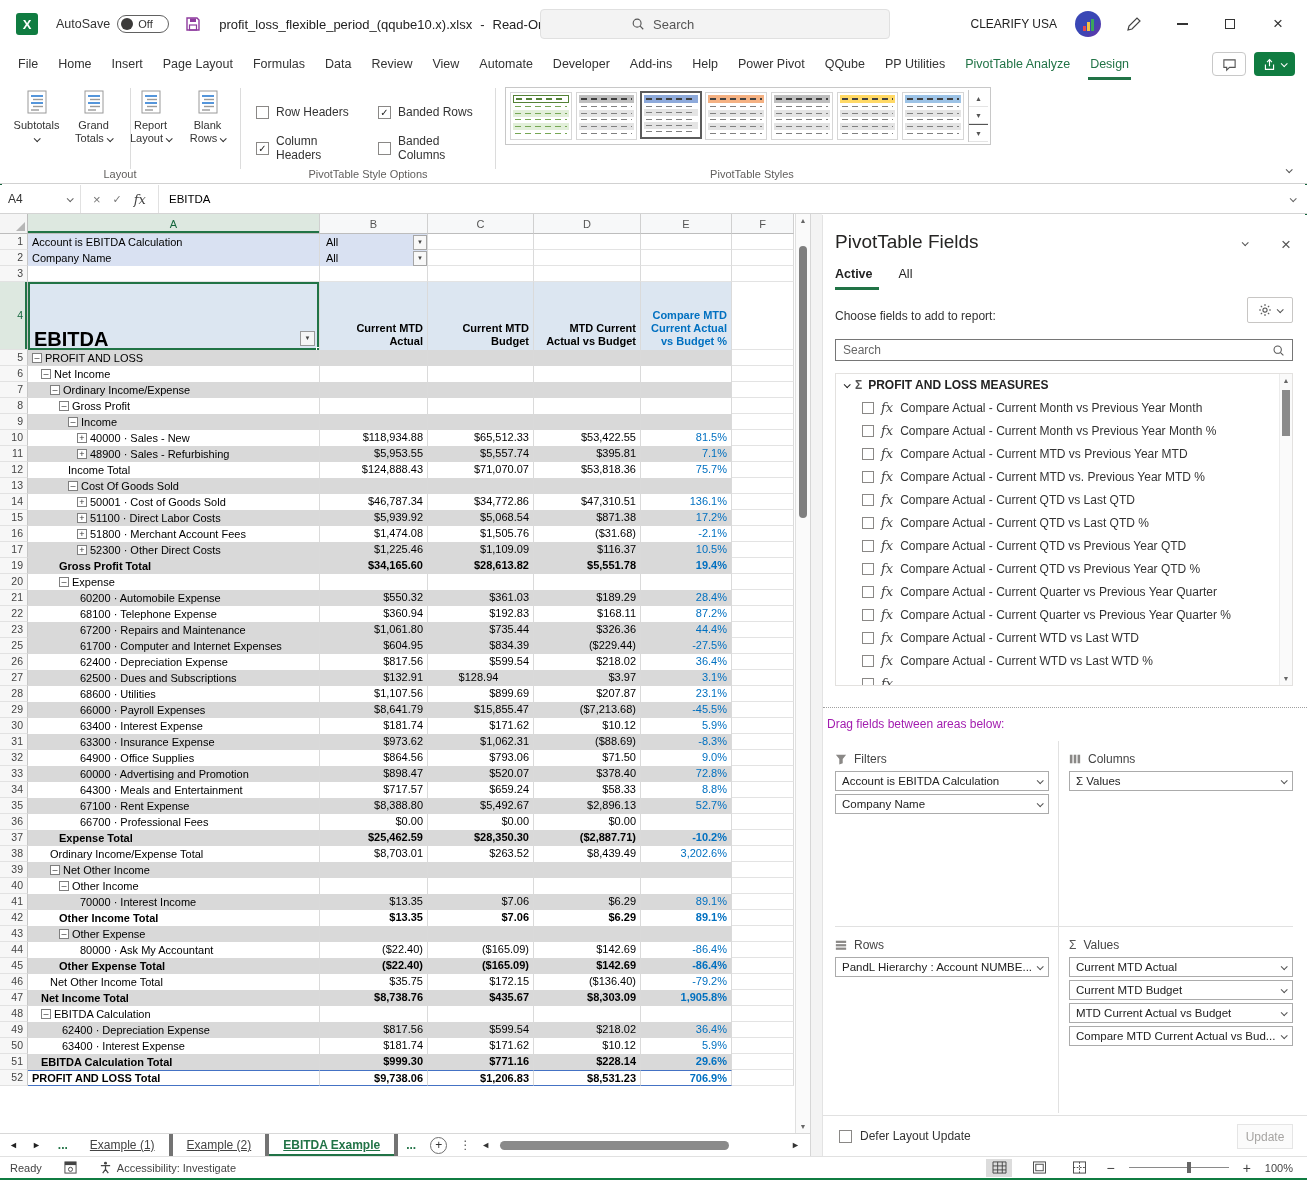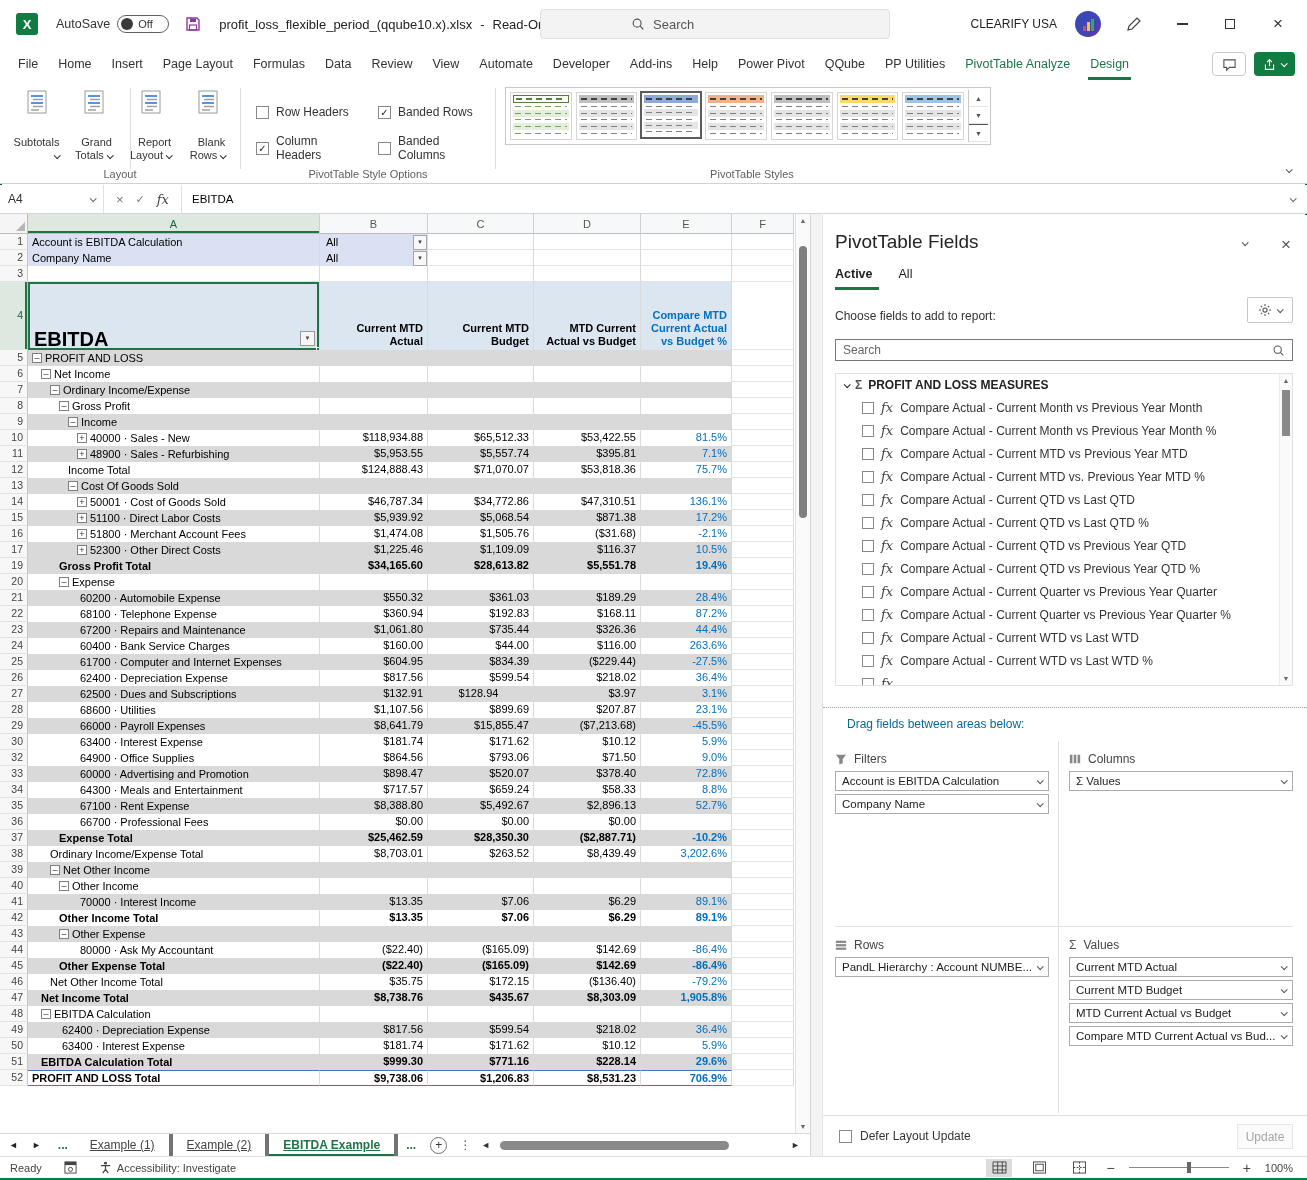--- a/index.html
+++ b/index.html
@@ -35,41 +35,41 @@
   .comment-btn { width:34px; height:24px; border:1px solid #C8C8C8; border-radius:4px; display:flex; align-items:center; justify-content:center; background:#fff; }
   .share-btn { height:24px; border-radius:4px; background:#107C41; color:#fff; display:flex; align-items:center; gap:5px; padding:0 9px; font-size:12px; }
 
   
   .ribbon { position:absolute; left:0; top:80px; width:1307px; height:104px; background:#fff; border-bottom:1px solid #D1D1D1; }
   .rgroup { position:absolute; top:0; height:103px; }
   .glabel { position:absolute; bottom:3px; left:0; right:0; text-align:center; font-size:11px; color:#605E5C; }
   .gsep { position:absolute; top:8px; bottom:14px; width:1px; background:#DCDCDC; }
   .layout-btns { display:flex; padding:6px 6px 0 10px; gap:4px; }
   .bigbtn { width:54px; display:flex; flex-direction:column; align-items:center; padding-top:3px; font-size:11px; color:#333; text-align:center; line-height:13px; }
-  .bigbtn .lbl { margin-top:21px;text-align:right; }
+  .bigbtn .lbl { margin-top:4px; }
   .chv { display:inline-block; width:5px; height:5px; border-right:1.3px solid currentColor; border-bottom:1.3px solid currentColor; transform:rotate(45deg) translateY(-1px); }
   .opts { display:grid; grid-template-rows:repeat(2,1fr); grid-auto-flow:column; column-gap:18px; row-gap:0; padding:14px 10px 0 14px; height:86px; }
   .opt { display:flex; align-items:center; gap:7px; font-size:12px; color:#333; }
   .cb { width:13px; height:13px; border:1px solid #8A8886; background:#fff; font-size:10px; line-height:11px; text-align:center; color:#222; flex:none; }
   .gallery { position:absolute; left:8px; top:7px; width:486px; height:58px; border:1px solid #C8C8C8; background:#fff; display:flex; padding:2px; }
   .thumb { width:62px; height:48px; background:#fff; border:1px solid #D6D6D6; margin:2px; display:flex; flex-direction:column; padding:2px; }
   .thumb.sel { border:2px solid #5C5C5C; margin:1px; }
   .thumb .th { height:8px; background-image:repeating-linear-gradient(90deg,#3F3F3F 0 6px,transparent 6px 10px); background-size:calc(100% - 4px) 2px; background-repeat:no-repeat; background-position:2px center; }
   .thumb .tr { flex:1; background-image:repeating-linear-gradient(90deg,#808080 0 6px,transparent 6px 10px); background-size:calc(100% - 4px) 1px; background-repeat:no-repeat; background-position:2px center; }
   .thumb .tr:nth-child(odd) { background-color:#E4E4E4; }
   .thumb.g0 .th { background-color:#fff; border:1px solid #538135; background-image:repeating-linear-gradient(90deg,#538135 0 6px,transparent 6px 10px); }
   .thumb.g0 .tr:nth-child(odd) { background-color:#E2EFDA; }
   .thumb.g0 .tr { background-image:repeating-linear-gradient(90deg,#77A755 0 6px,transparent 6px 10px); }
   .gal-scroll { width:20px; border-left:1px solid #C8C8C8; margin-left:2px; display:flex; flex-direction:column; }
   .gal-scroll span { flex:1; display:flex; align-items:center; justify-content:center; font-size:7px; color:#555; border-bottom:1px solid #E4E4E4; }
   .rib-collapse { position:absolute; right:16px; bottom:10px; color:#555; }
 
   
   .fbar { position:absolute; left:0; top:185px; width:1307px; height:29px; background:#fff; border-bottom:1px solid #D4D4D4; display:flex; align-items:stretch; font-size:12px; color:#333; }
-  .namebox { width:104px; display:flex; align-items:center; justify-content:space-between; padding:12px 8px; border-right:1px solid #E1E1E1; }
+  .namebox { width:81px; display:flex; align-items:center; justify-content:space-between; padding:12px 8px; border-right:1px solid #E1E1E1; }
   .fbtns { display:flex; align-items:center; gap:12px; padding:0 12px; border-right:1px solid #E1E1E1; color:#777; }
   .fx { font-family:"DejaVu Serif", serif; font-style:italic; font-size:13px; color:#444; }
   .fvalue { flex:1; display:flex; align-items:center; padding-left:10px; font-size:11.5px; color:#000; }
   .fchev { display:flex; align-items:center; padding-right:12px; color:#666; }
 
   
   .sheet { position:absolute; left:0; top:214px; width:795px; height:919px; background:#fff; overflow:hidden; }
   .colhdrs { display:flex; height:20px; }
   .corner { width:28px; background:#F5F5F5; border-right:1px solid #BDBDBD; border-bottom:1px solid #BDBDBD; position:relative; }
   .corner::after { content:""; position:absolute; right:2px; bottom:2px; width:0; height:0; border-left:9px solid transparent; border-bottom:9px solid #B6B6B6; }
@@ -140,21 +140,21 @@
   .fsearch { position:absolute; left:12px; right:14px; top:124px; height:22px; border:1px solid #767676; display:flex; align-items:center; padding:0 7px; color:#666; font-size:12px; }
   .fsearch .mag { margin-left:auto; display:flex; }
   .flist { position:absolute; left:12px; right:14px; top:158px; height:313px; border:1px solid #E3E1DF; overflow:hidden; }
   .fl-head { display:flex; align-items:center; height:22px; padding-left:6px; gap:6px; font-weight:bold; color:#222; font-size:12px; }
   .fl-item { display:flex; align-items:center; height:23px; padding-left:26px; gap:7px; color:#333; font-size:12px; white-space:nowrap; }
   .fl-item .cbx { width:12px; height:12px; border:1px solid #8A8886; background:#fff; flex:none; }
   .fl-scroll { position:absolute; right:0; top:0; bottom:0; width:13px; border-left:1px solid #ECECEC; background:#FAFAFA; }
   .fl-scroll .arr { position:absolute; left:0; width:100%; text-align:center; font-size:7px; color:#666; }
   .fl-thumb { position:absolute; left:2px; width:8px; top:16px; height:46px; background:#8A8A8A; }
   .dotted { position:absolute; left:0; right:0; top:492px; border-top:1px dotted #A0A0A0; }
-  .draglbl { position:absolute; left:24px; top:502px; font-size:12px; color:#0369a1; }
+  .draglbl { position:absolute; left:4px; top:502px; font-size:12px; color:#a21caf; }
   .quad { position:absolute; left:12px; right:14px; top:526px; height:372px; display:grid; grid-template-columns:224px 1fr; grid-template-rows:186px 1fr; }
   .qcell { padding-top:6px; overflow:hidden; }
   .qcell.bR { border-right:1px solid #E1E1E1; padding-right:9px; }
   .qcell.bB { border-bottom:1px solid #E1E1E1; }
   .qcell.padL { padding-left:10px; }
   .qhdr { display:flex; align-items:center; gap:7px; height:24px; color:#444; font-size:12px; }
   .pill { height:20px; border:1px solid #ABABAB; background:#fff; display:flex; align-items:center; font-size:11.5px; padding:0 6px; margin-bottom:3px; color:#222; }
   .pill .pl { flex:1; white-space:nowrap; overflow:hidden; }
   .pill .chv { color:#555; margin-left:4px; flex:none; }
   .pane-bottom { position:absolute; left:0; right:0; top:900px; height:41px; border-top:1px solid #E1E1E1; background:#fff; }
@@ -668,31 +668,20 @@
           <span class="rh">23</span>
           <span class="cell lblcell pv" style="width: 292px; padding-left: 52px;">
             <span>67200 · Repairs and Maintenance</span>
           </span>
           <span class="cell num pv" style="width: 108px;">$1,061.80</span>
           <span class="cell num pv" style="width: 106px;">$735.44</span>
           <span class="cell num pv" style="width: 107px;">$326.36</span>
           <span class="cell num pv pct" style="width: 91px;">44.4%</span>
           <span class="cell wcell" style="width: 62px;"></span>
         </div>
-        <div class="grow">
-          <span class="rh">24</span>
-          <span class="cell lblcell pv" style="width: 292px; padding-left: 52px;">
-            <span>60400 · Bank Service Charges</span>
-          </span>
-          <span class="cell num pv" style="width: 108px;">$160.00</span>
-          <span class="cell num pv" style="width: 106px;">$44.00</span>
-          <span class="cell num pv" style="width: 107px;">$116.00</span>
-          <span class="cell num pv pct" style="width: 91px;">263.6%</span>
-          <span class="cell wcell" style="width: 62px;"></span>
-        </div>
         <div class="grow band">
           <span class="rh">25</span>
           <span class="cell lblcell pv" style="width: 292px; padding-left: 52px;">
             <span>61700 · Computer and Internet Expenses</span>
           </span>
           <span class="cell num pv" style="width: 108px;">$604.95</span>
           <span class="cell num pv" style="width: 106px;">$834.39</span>
           <span class="cell num pv" style="width: 107px;">($229.44)</span>
           <span class="cell num pv pct" style="width: 91px;">-27.5%</span>
           <span class="cell wcell" style="width: 62px;"></span>
@@ -743,20 +732,31 @@
         </div>
         <div class="grow">
           <span class="rh">30</span>
           <span class="cell lblcell pv" style="width: 292px; padding-left: 52px;">
             <span>63400 · Interest Expense</span>
           </span>
           <span class="cell num pv" style="width: 108px;">$181.74</span>
           <span class="cell num pv" style="width: 106px;">$171.62</span>
           <span class="cell num pv" style="width: 107px;">$10.12</span>
           <span class="cell num pv pct" style="width: 91px;">5.9%</span>
+          <span class="cell wcell" style="width: 62px;"></span>
+        </div>
+        <div class="grow band">
+          <span class="rh">31</span>
+          <span class="cell lblcell pv" style="width: 292px; padding-left: 52px;">
+            <span>63300 · Insurance Expense</span>
+          </span>
+          <span class="cell num pv" style="width: 108px;">$973.62</span>
+          <span class="cell num pv" style="width: 106px;">$1,062.31</span>
+          <span class="cell num pv" style="width: 107px;">($88.69)</span>
+          <span class="cell num pv pct" style="width: 91px;">-8.3%</span>
           <span class="cell wcell" style="width: 62px;"></span>
         </div>
         <div class="grow">
           <span class="rh">32</span>
           <span class="cell lblcell pv" style="width: 292px; padding-left: 52px; text-align: center;">
             <span>64900 · Office Supplies</span>
           </span>
           <span class="cell num pv" style="width: 108px;">$864.56</span>
           <span class="cell num pv" style="width: 106px;">$793.06</span>
           <span class="cell num pv" style="width: 107px;">$71.50</span>

